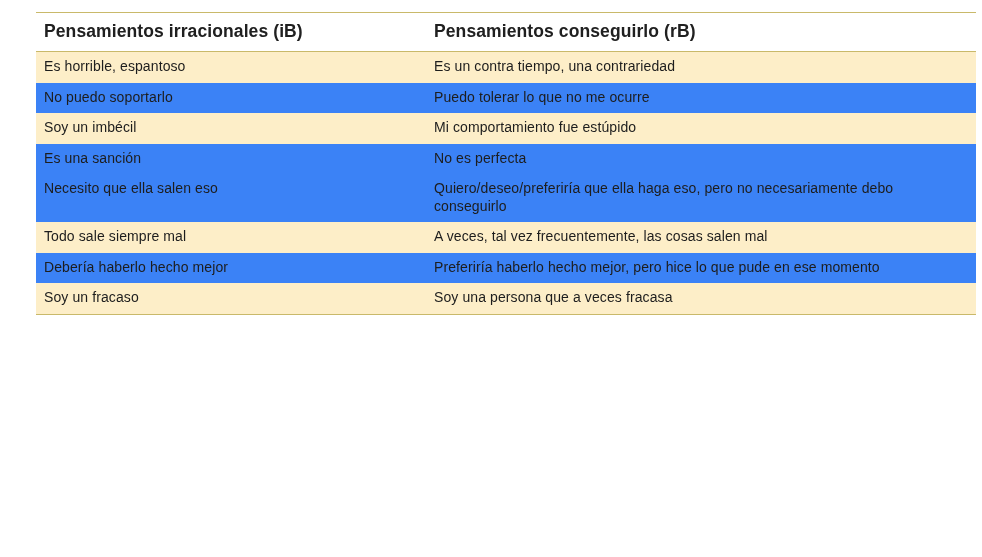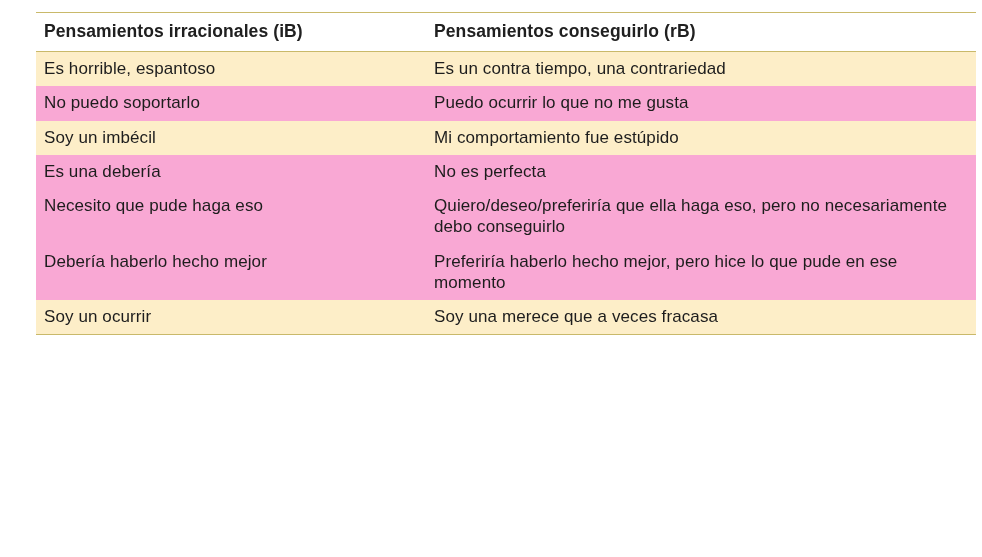--- a/index.html
+++ b/index.html
@@ -34,32 +34,32 @@
     font-size: 17.5px;
     color: #202020;
     padding: 8px 8px 9px 8px;
     border-top: 1.5px solid #c9b96a;
     border-bottom: 1.5px solid #c9b96a;
     background: #ffffff;
     vertical-align: middle;
     letter-spacing: 0.1px;
   }
   table.cmp tbody td {
-    font-size: 17px;
+    font-size: 14px;
     color: #1d1d1d;
     padding: 6px 8px 7px 8px;
     vertical-align: top;
     line-height: 1.25;
     letter-spacing: 0.1px;
   }
   table.cmp tbody tr.shade td {
     background: #fdeec8;
   }
   table.cmp tbody tr.plain td {
-    background: #f9a8d4;
+    background: #3b82f6;
   }
   table.cmp tbody tr:last-child td {
     border-bottom: 1.5px solid #c9b96a;
   }
 </style>
 </head>
 <body>
 
 <div class="page">
   <table class="cmp">
@@ -73,37 +73,41 @@
         <th>Pensamientos conseguirlo (rB)</th>
       </tr>
     </thead>
     <tbody id="tbody">
         <tr class="shade">
           <td>Es horrible, espantoso</td>
           <td>Es un contra tiempo, una contrariedad</td>
         </tr>
         <tr class="plain">
           <td>No puedo soportarlo</td>
-          <td>Puedo ocurrir lo que no me gusta</td>
+          <td>Puedo tolerar lo que no me ocurre</td>
         </tr>
         <tr class="shade">
           <td>Soy un imbécil</td>
           <td>Mi comportamiento fue estúpido</td>
         </tr>
         <tr class="plain">
-          <td>Es una debería</td>
+          <td>Es una sanción</td>
           <td>No es perfecta</td>
         </tr>
         <tr class="plain">
-          <td>Necesito que pude haga eso</td>
+          <td>Necesito que ella salen eso</td>
           <td>Quiero/deseo/preferiría que ella haga eso, pero no necesariamente debo conseguirlo</td>
+        </tr>
+        <tr class="shade">
+          <td>Todo sale siempre mal</td>
+          <td>A veces, tal vez frecuentemente, las cosas salen mal</td>
         </tr>
         <tr class="plain">
           <td>Debería haberlo hecho mejor</td>
           <td>Preferiría haberlo hecho mejor, pero hice lo que pude en ese momento</td>
         </tr>
         <tr class="shade">
-          <td>Soy un ocurrir</td>
-          <td>Soy una merece que a veces fracasa</td>
+          <td>Soy un fracaso</td>
+          <td>Soy una persona que a veces fracasa</td>
         </tr>
       </tbody>
   </table>
 </div>
 
 </body></html>

